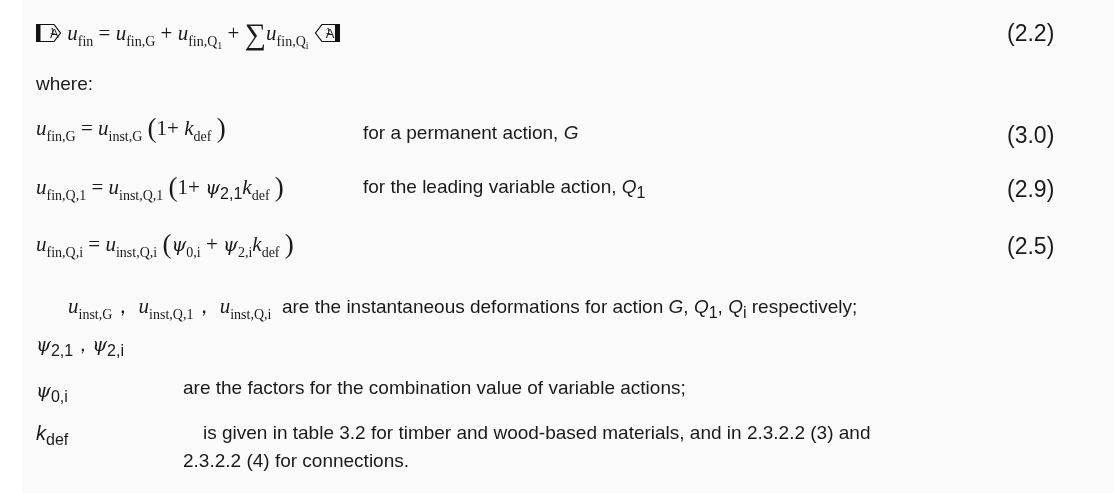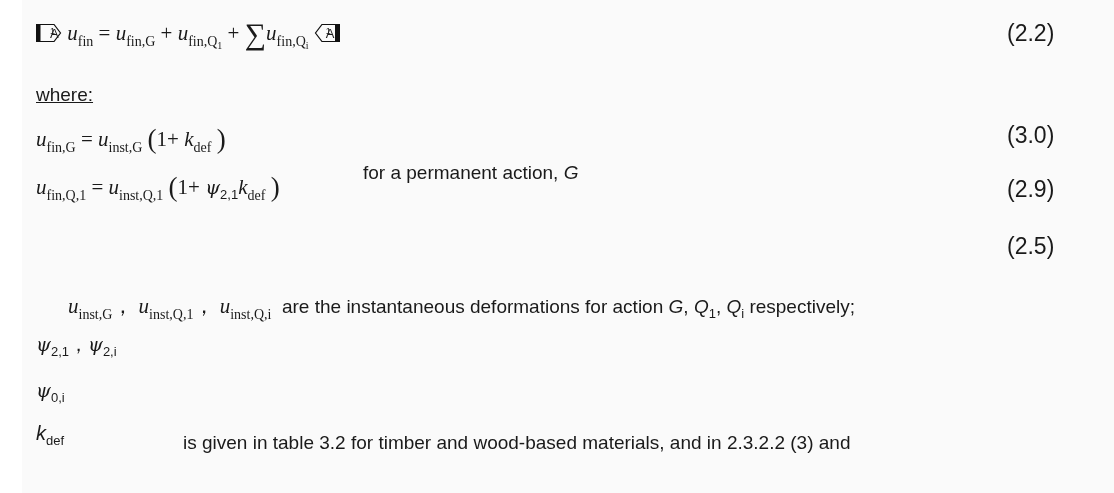--- a/index.html
+++ b/index.html
@@ -11,34 +11,34 @@
     }
     .page {
       position: absolute; left: 22px; top: 0; width: 1092px; height: 493px;
       background: #fafafa;
     }
     .row { position: absolute; left: 0; white-space: nowrap; }
     .sans { font-family: "Liberation Sans", sans-serif; font-size: 19px; }
     .math { font-family: "Liberation Serif", serif; font-size: 21px; }
     .math i { font-style: italic; }
     .sub { font-size: 14px; vertical-align: -6px; font-style: normal; }
-    .sub-sans { font-family: "Liberation Sans", sans-serif; font-size: 13px; vertical-align: -5px; }
+    .sub-sans { font-family: "Liberation Sans", sans-serif; font-size: 16px; vertical-align: -5px; }
     .big-paren { font-size: 27px; vertical-align: -2px; }
     .sigma { font-size: 30px; vertical-align: -4px; }
     .eqno { position: absolute; left: 945px; font-family: "Liberation Sans", sans-serif; font-size: 23px; margin-left: 40px; }
     .psi { font-family: "DejaVu Serif", serif; font-style: italic; font-size: 19px; }
     .amend {
       display: inline-block; position: relative; height: 18px; width: 26px;
       vertical-align: -2px; font-family: "Liberation Sans", sans-serif; font-size: 13px;
     }
     .amend svg { position: absolute; left: 0; top: 0; }
     .amend span { position: absolute; top: 1px; left: 7px; }
     .amend.end span { left: 6px; }
     .amend span .s { font-size: 9px; vertical-align: -2px; }
-    .col-for { position: absolute; left: 341px; margin-top: 40px; }
+    .col-for { position: absolute; left: 341px; }
     .col-desc { position: absolute; left: 161px; }
     .italic { font-style: italic; }
   </style>
 </head>
 <body>
 
 <div class="page">
 
   <div class="row math" style="top:17px; left:14px;">
     <span class="amend start">
@@ -64,62 +64,76 @@
         <rect x="21" y="0.5" width="4.5" height="17" fill="#111"></rect>
       </svg>
       <span>
           <span>A</span>
           <span class="s">1</span>
         </span>
     </span>
   </div>
   <div class="eqno" style="top:20px;">(2.2)</div>
 
-  <div class="row sans" style="top:84px; left:14px;text-decoration:underline;">where:</div>
+  <div class="row sans" style="top:73px; left:14px;">where:</div>
 
-  <div class="row math" style="top:124px; left:14px;">
+  <div class="row math" style="top:113px; left:14px;">
     <i>u</i><span class="sub">fin,G</span>
     <span>=</span>
     <i>u</i><span class="sub">inst,G</span>
     <span class="big-paren">(</span><span>1+</span>
     <i>k</i><span class="sub">def</span>
     <span class="big-paren">)</span>
   </div>
   <div class="row sans col-for" style="top:122px;">
     <span>for a permanent action, </span><span class="italic">G</span>
   </div>
   <div class="eqno" style="top:122px;">(3.0)</div>
 
   <div class="row math" style="top:172px; left:14px;">
     <i>u</i><span class="sub">fin,Q,1</span>
     <span>=</span>
     <i>u</i><span class="sub">inst,Q,1</span>
     <span class="big-paren">(</span><span>1+</span>
     <span class="psi">ψ</span><span class="sub-sans">2,1</span><i>k</i><span class="sub">def</span>
     <span class="big-paren">)</span>
   </div>
+  <div class="row sans col-for" style="top:176px;">
+    <span>for the leading variable action, </span><span class="italic">Q</span><span class="sub-sans">1</span>
+  </div>
   <div class="eqno" style="top:176px;">(2.9)</div>
 
+  <div class="row math" style="top:229px; left:14px;">
+    <i>u</i><span class="sub">fin,Q,i</span>
+    <span>=</span>
+    <i>u</i><span class="sub">inst,Q,i</span>
+    <span class="big-paren">(</span><span class="psi">ψ</span><span class="sub">0,i</span>
+    <span>+</span>
+    <span class="psi">ψ</span><span class="sub">2,i</span><i>k</i><span class="sub">def</span>
+    <span class="big-paren">)</span>
+  </div>
   <div class="eqno" style="top:233px;">(2.5)</div>
 
   <div class="row" style="top:292px; left:14px;margin-left:32px;">
     <span class="math">
       <i>u</i><span class="sub">inst,G</span><span>，</span>
       <i>u</i><span class="sub">inst,Q,1</span><span>，</span>
       <i>u</i><span class="sub">inst,Q,i</span>
     </span>
     <span class="sans">&nbsp;<span>are the instantaneous deformations for action </span><span class="italic">G</span><span>, </span><span class="italic">Q</span><span class="sub-sans">1</span><span>, </span><span class="italic">Q</span><span class="sub-sans">i</span><span> respectively;</span></span>
   </div>
 
   <div class="row" style="top:332px; left:14px;">
     <span class="psi">ψ</span><span class="sub-sans">2,1</span><span class="sans">，</span><span class="psi">ψ</span><span class="sub-sans">2,i</span>
   </div>
 
   <div class="row" style="top:379px; left:14px;">
     <span class="psi">ψ</span><span class="sub-sans">0,i</span>
   </div>
+  <div class="row sans col-desc" style="top:377px;">are the factors for the combination value of variable actions;</div>
 
   <div class="row sans" style="top:422px; left:14px;">
     <span class="italic" style="font-size:20px;">k</span><span class="sub-sans">def</span>
   </div>
-  <div class="row sans col-desc" style="top:432px;">is given in table 3.2 for timber and wood-based materials, and in 2.3.2.2 (3) and</div>
+  <div class="row sans col-desc" style="top:422px;margin-left:20px;">is given in table 3.2 for timber and wood-based materials, and in 2.3.2.2 (3) and</div>
+  <div class="row sans col-desc" style="top:450px;">2.3.2.2 (4) for connections.</div>
 
 </div>
 
 </body></html>

